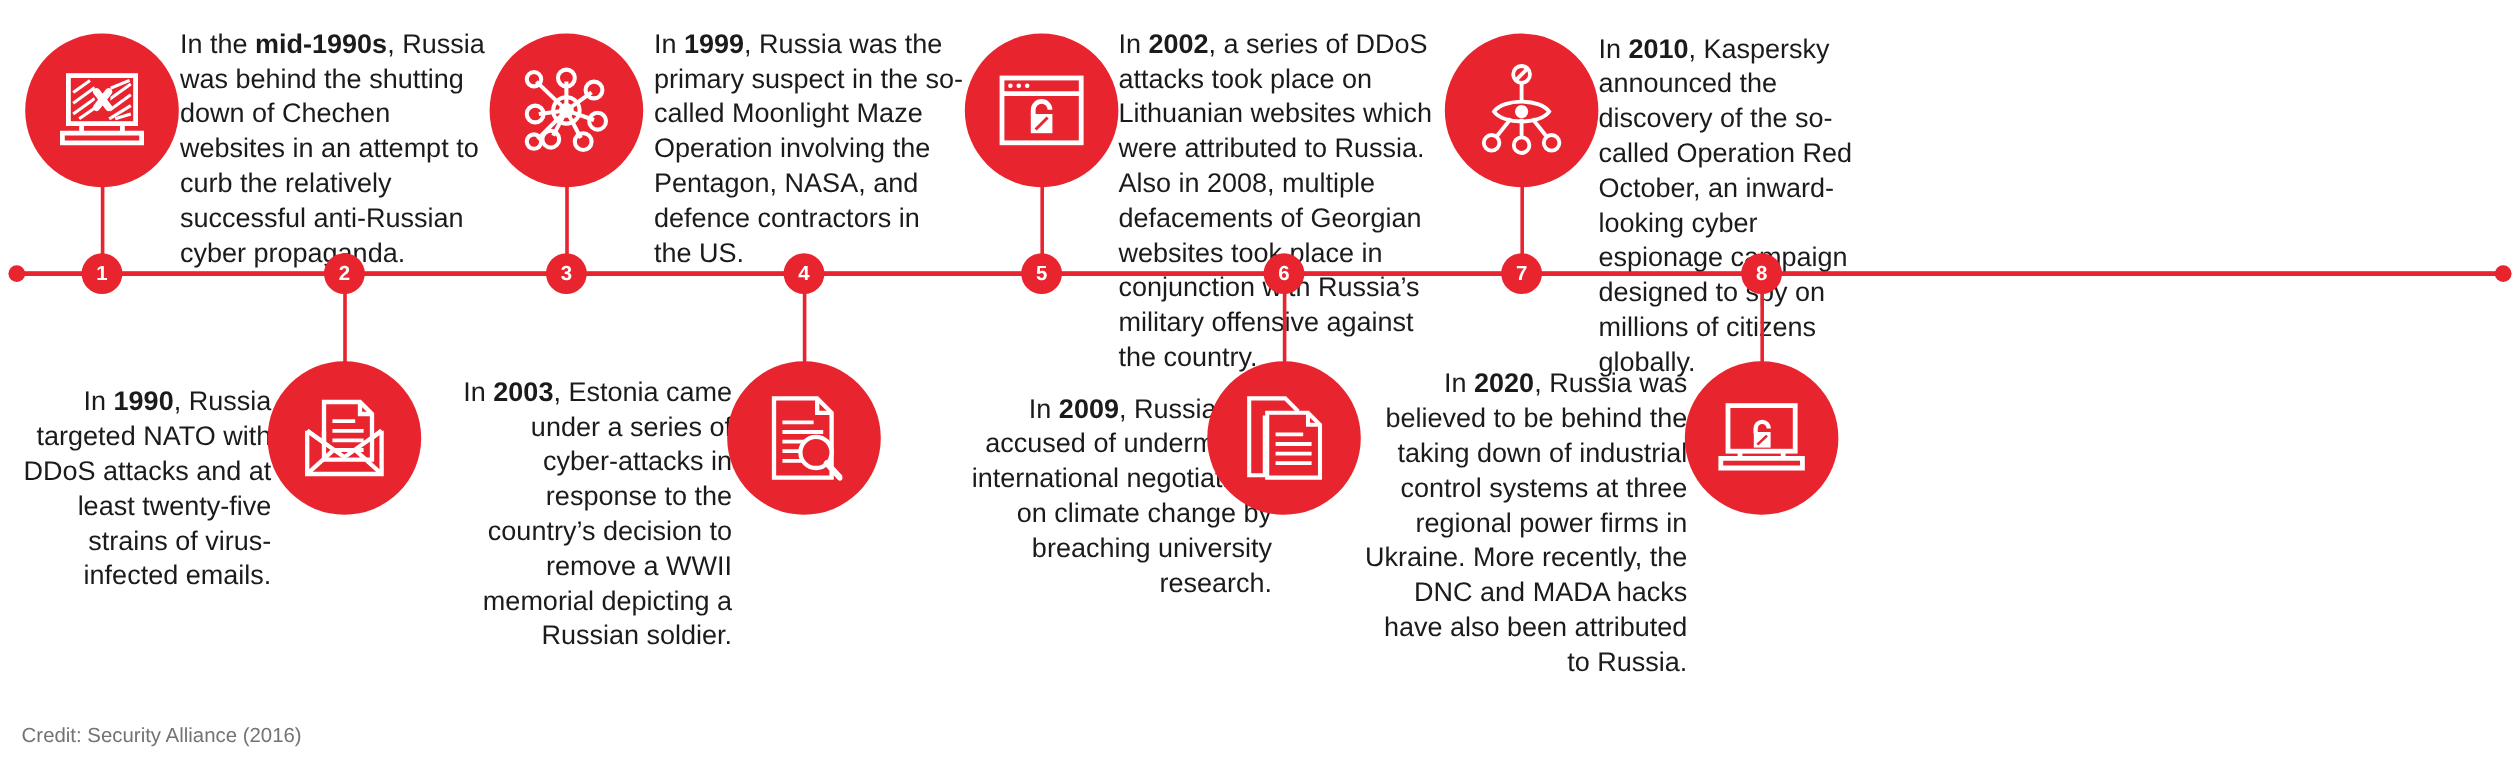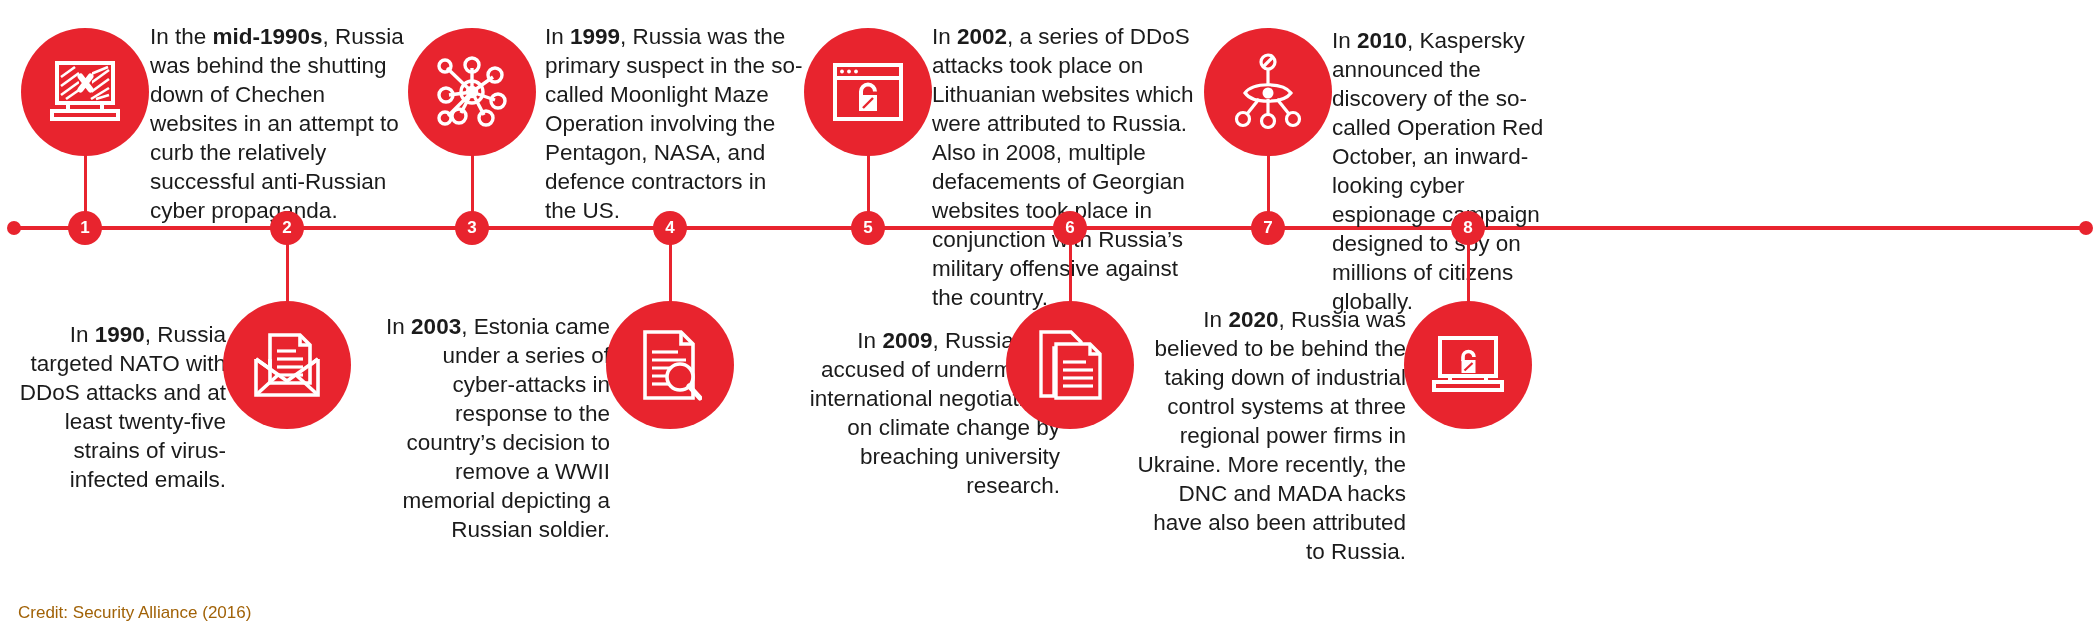--- a/index.html
+++ b/index.html
@@ -82,21 +82,21 @@
   .caption b { font-weight: bold; }
   .caption.align-left  { text-align: left; }
   .caption.align-right { text-align: right; }
 
   
   .credit {
     position: absolute;
     left: 18px;
     top: 603px;
     font-size: 17px;
-    color: #a16207;
+    color: #737373;
   }
 </style>
 </head>
 <body>
 
 <div id="stage">
 
   <div class="axis-line"></div>
   <div class="axis-cap left"></div>
   <div class="axis-cap right"></div>

